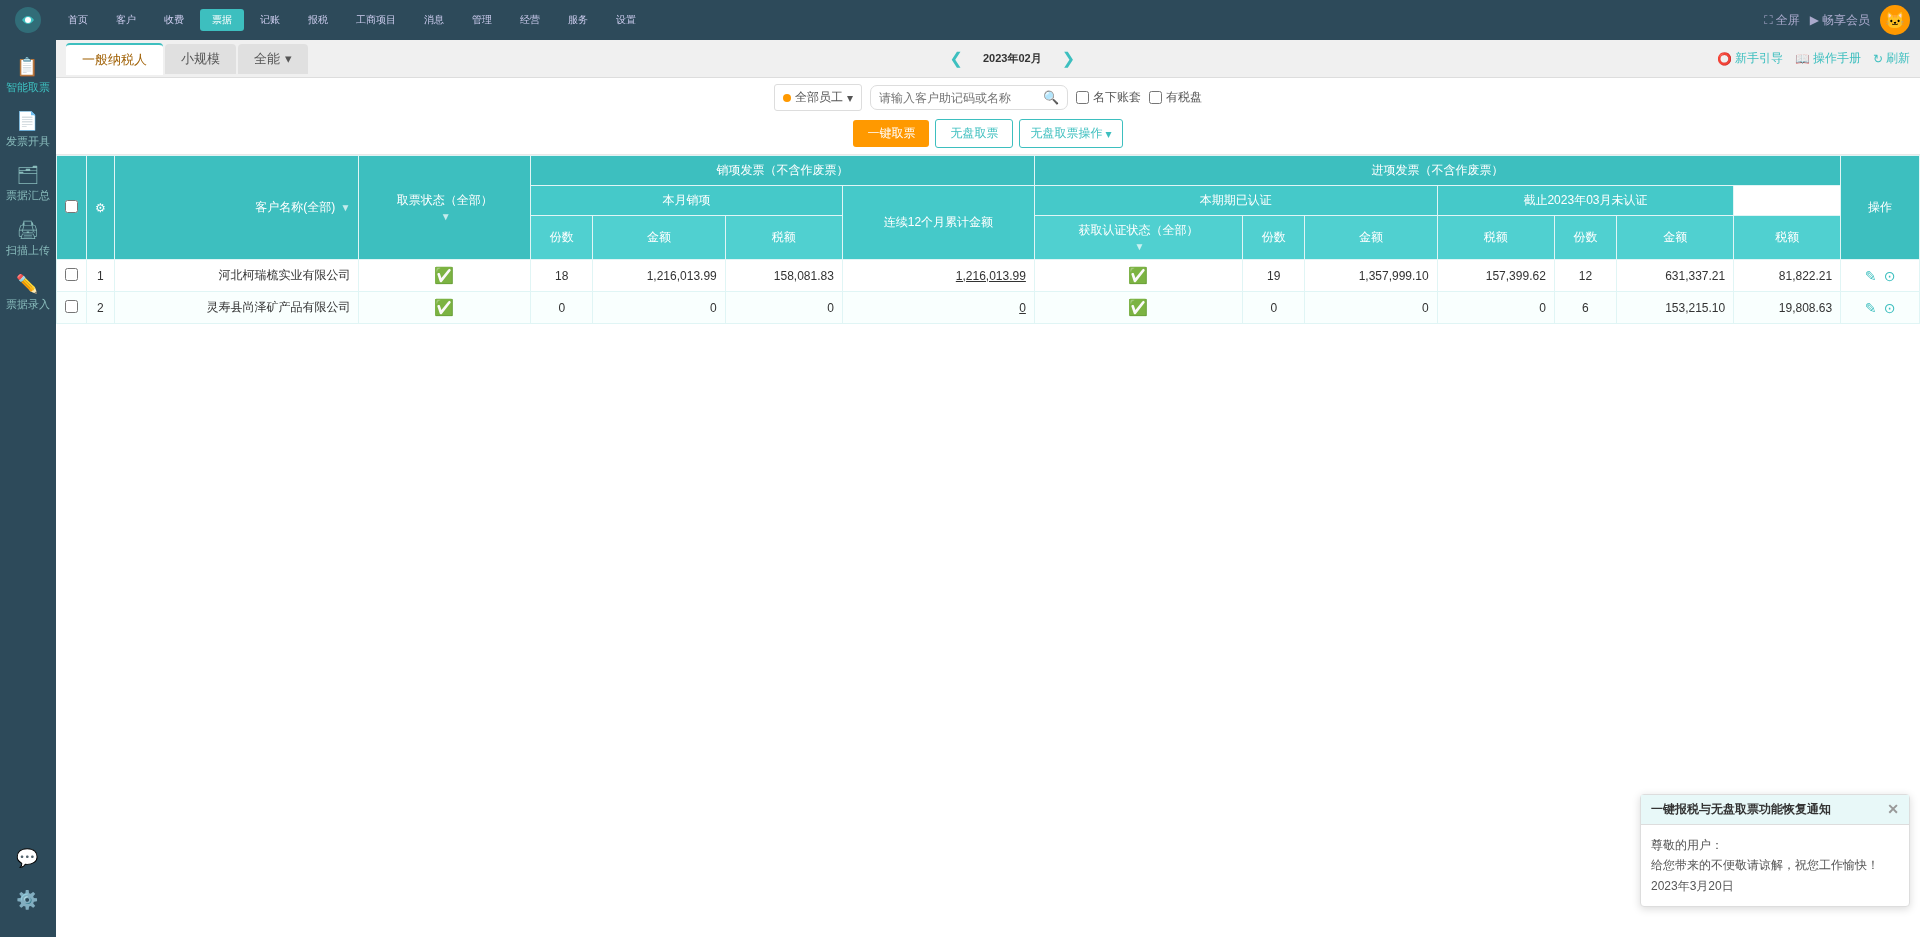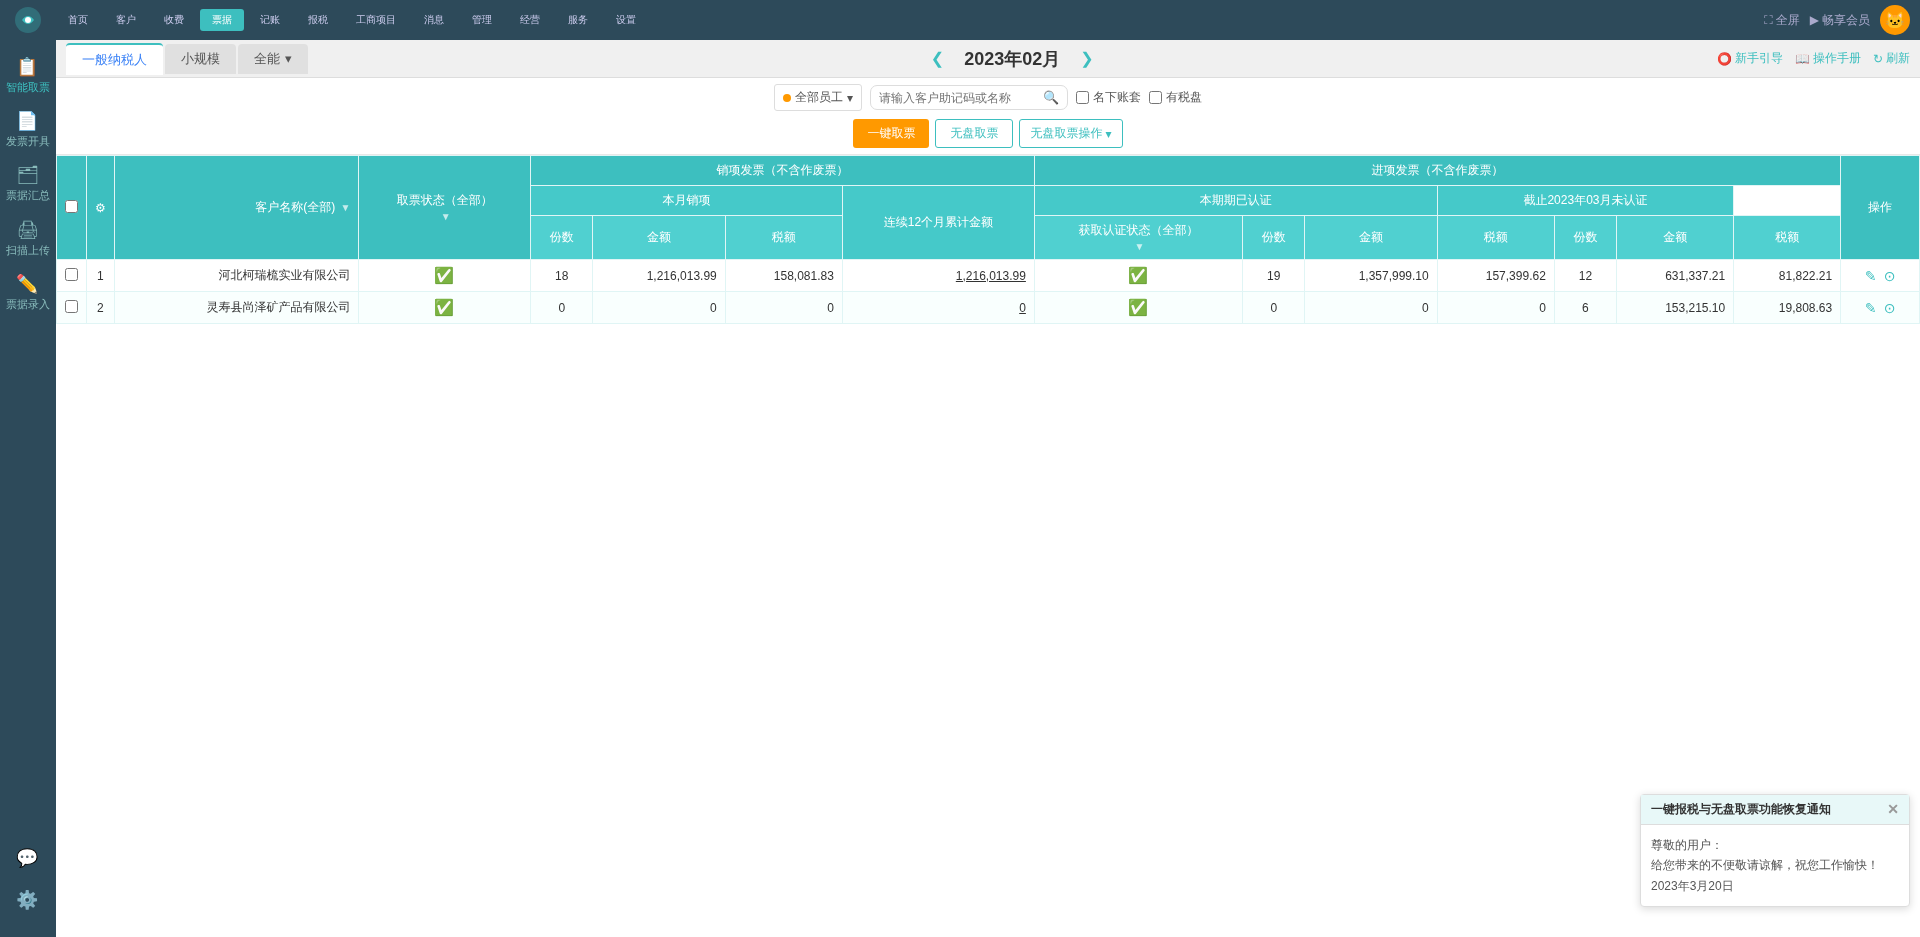--- a/index.html
+++ b/index.html
@@ -125,42 +125,42 @@
       cursor: pointer;
       font-size: 13px;
       color: #555;
       background: #e0e0e0;
       display: flex;
       align-items: center;
       gap: 5px;
     }
     .tab.active {
       background: #fff;
-      color: #3b82f6;
+      color: #a16207;
       border-top: 2px solid #3dbfbf;
       font-weight: 500;
     }
     .tab-nav-center {
       flex: 1;
       display: flex;
       align-items: center;
       justify-content: center;
       gap: 20px;
     }
     .tab-nav-btn {
       background: none;
       border: none;
       cursor: pointer;
       font-size: 16px;
       color: #3dbfbf;
       display: flex;
       align-items: center;
     }
     .tab-month {
-      font-size: 18px;
+      font-size: 11px;
       font-weight: bold;
       color: #333;
     }
     .tab-bar-right {
       display: flex;
       align-items: center;
       gap: 12px;
       font-size: 12px;
       color: #3dbfbf;
     }
@@ -171,21 +171,21 @@
       background: #fff;
       border-bottom: 1px solid #e8e8e8;
       padding: 6px 10px;
       display: flex;
       align-items: center;
       gap: 8px;
       flex-wrap: wrap;
       flex-direction: column;
     }
     .toolbar-left { display: flex; align-items: center; gap: 8px; flex: 1; }
-    .toolbar-right { display: flex; gap: 6px; }
+    .toolbar-right { display: flex; align-items: center; gap: 6px; }
 
     .filter-select {
       border: 1px solid #ddd;
       border-radius: 3px;
       padding: 4px 8px;
       background: #fff;
       font-size: 12px;
       cursor: pointer;
       display: flex;
       align-items: center;

